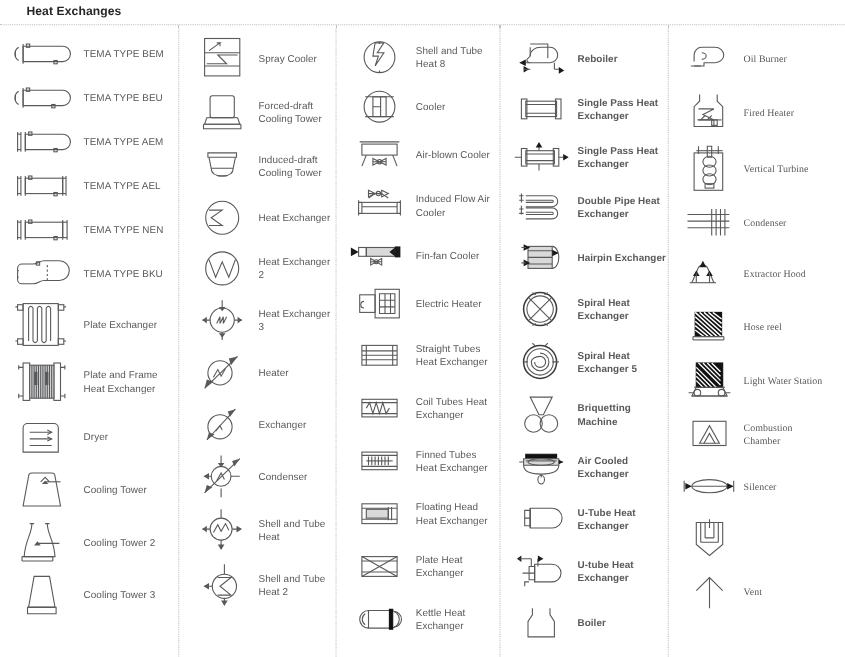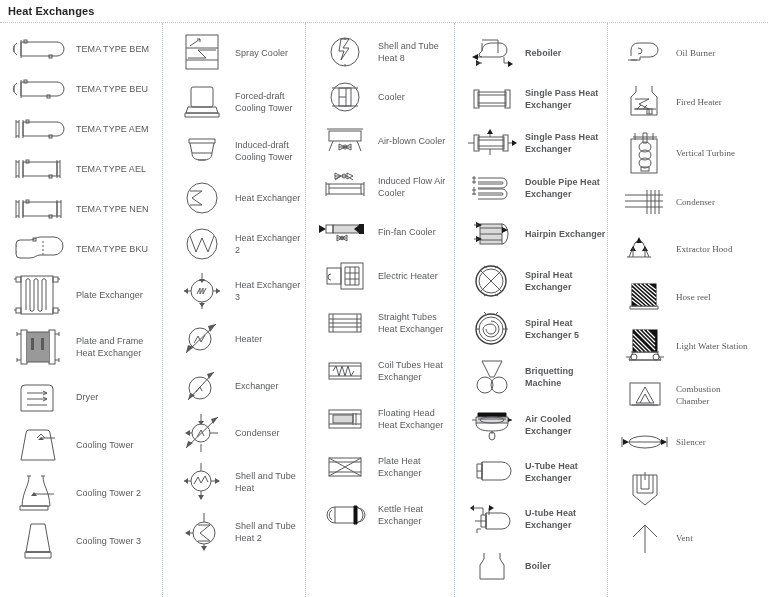--- a/index.html
+++ b/index.html
@@ -11,21 +11,21 @@
     overflow: hidden;
   }
   #page {
     position: relative;
     width: 768px; height: 597px;
     background: #fff;
   }
   
   .header {
     height: 23px;
-    padding-left: 8px;
+    padding-left: 24px;
     display: flex;
     align-items: center;
     border-bottom: 1px dotted #b9c3cc;
   }
   .header-title {
     font-size: 11px;
     font-weight: bold;
     color: #262626;
     letter-spacing: .1px;
   }
@@ -527,20 +527,31 @@
         <div class="glyph">
           <svg width="48" height="26" viewBox="0 0 48 26">
               <rect class="s" x="8" y="5" width="32" height="16"></rect>
               <path class="s" d="M8 8 h32 M8 18 h32"></path>
               <path class="s" d="M12 13 l3 -5 l3 10 l3 -10 l3 10 l3 -10 l3 10 l3 -5"></path>
             </svg>
         </div>
         <div class="label">Coil Tubes Heat Exchanger</div>
       </div>
 
+      <div class="item" style="height:48px">
+        <div class="glyph">
+          <svg width="48" height="26" viewBox="0 0 48 26">
+              <rect class="s" x="8" y="5" width="32" height="16"></rect>
+              <path class="s" d="M8 8 h32 M8 18 h32"></path>
+              <path class="s" d="M12 13 h24"></path>
+              <path class="s" d="M14 9 v8 M17 9 v8 M20 9 v8 M23 9 v8 M26 9 v8 M29 9 v8 M32 9 v8"></path>
+            </svg>
+        </div>
+        <div class="label">Finned Tubes Heat Exchanger</div>
+      </div>
 
       <div class="item" style="height:48px">
         <div class="glyph">
           <svg width="48" height="26" viewBox="0 0 48 26">
               <rect class="s" x="8" y="4" width="32" height="18"></rect>
               <path class="s" d="M8 8 h32 M8 18 h32"></path>
               <rect class="gray" x="12" y="9" width="20" height="8"></rect>
               <path class="s" d="M32 7 v12"></path>
               <path class="s" d="M35 7 v12"></path>
             </svg>

